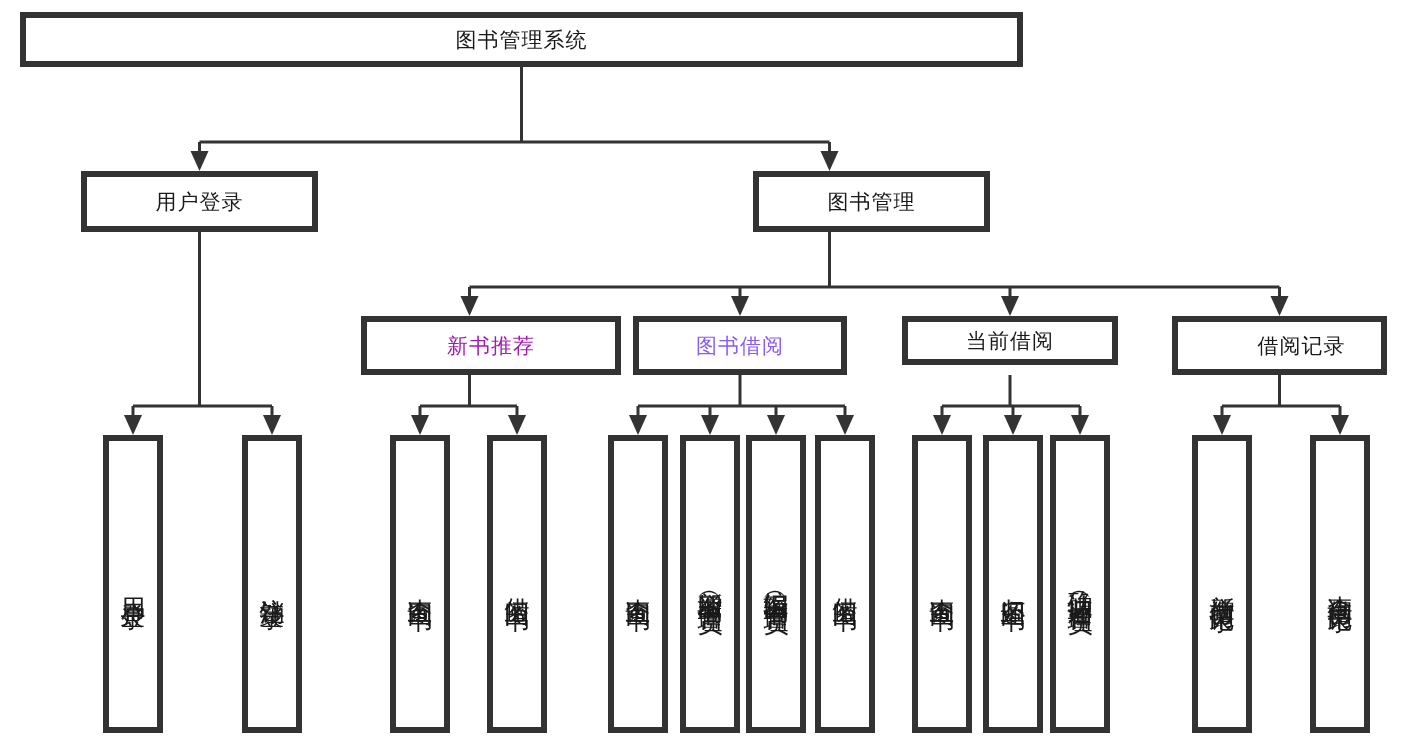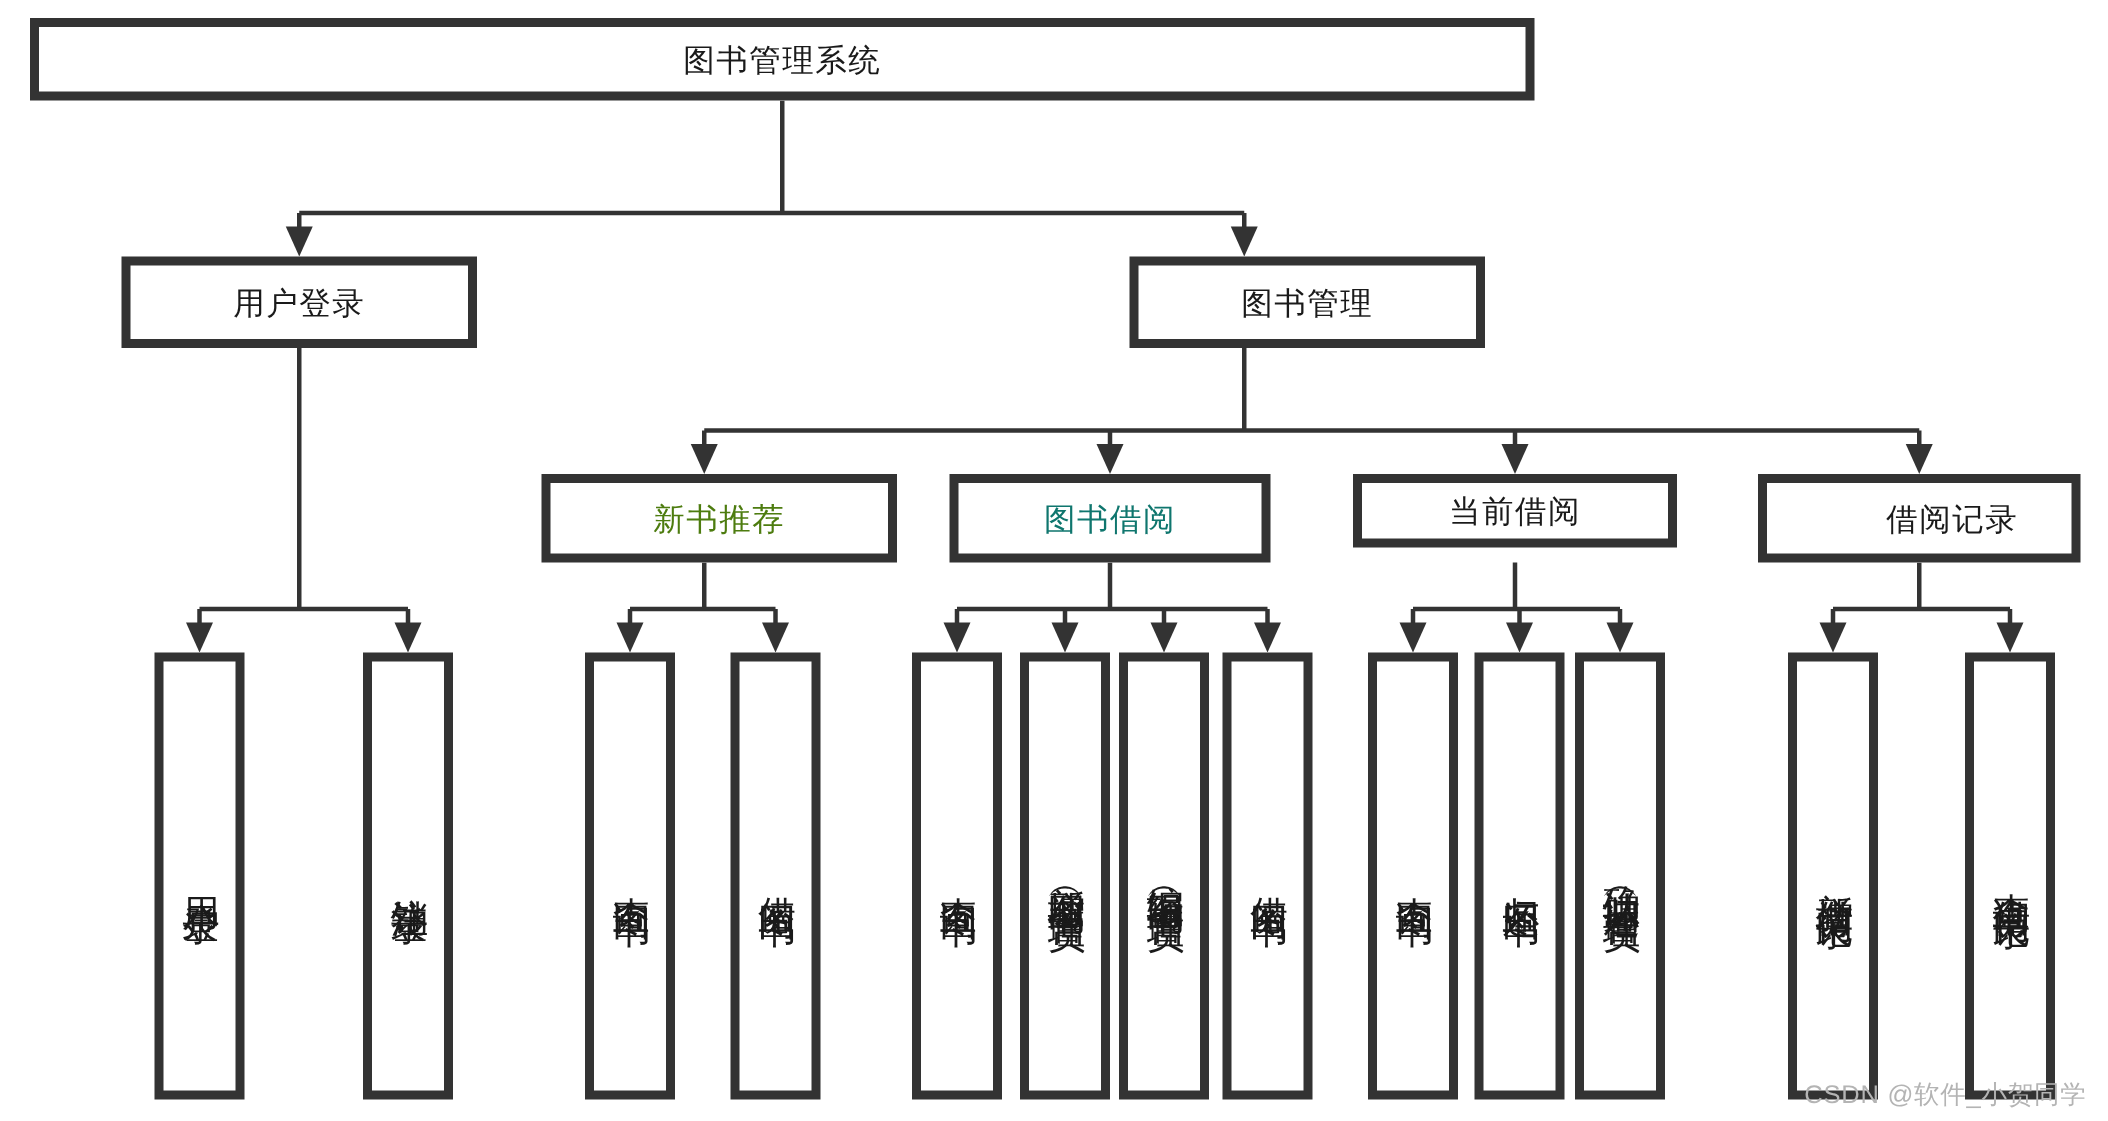--- a/index.html
+++ b/index.html
@@ -119,24 +119,24 @@
   <div id="nodes">
       <div class="node h" style="left: 20px; top: 12px; width: 1003px; height: 55px; border-color: rgb(51, 51, 51); color: rgb(26, 26, 26);">
         <span>图书管理系统</span>
       </div>
       <div class="node h" style="left: 81px; top: 171px; width: 237px; height: 61px; border-color: rgb(51, 51, 51); color: rgb(26, 26, 26);">
         <span>用户登录</span>
       </div>
       <div class="node h" style="left: 753px; top: 171px; width: 237px; height: 61px; border-color: rgb(51, 51, 51); color: rgb(26, 26, 26);">
         <span>图书管理</span>
       </div>
-      <div class="node h" style="left: 361px; top: 316px; width: 237px; height: 59px; border-color: rgb(51, 51, 51); color: #4d7c0f;">
+      <div class="node h" style="left: 361px; top: 316px; width: 260px; height: 59px; border-color: rgb(51, 51, 51); color: #a21caf;">
         <span>新书推荐</span>
       </div>
-      <div class="node h" style="left: 633px; top: 316px; width: 214px; height: 59px; border-color: rgb(51, 51, 51); color: #0f766e;">
+      <div class="node h" style="left: 633px; top: 316px; width: 214px; height: 59px; border-color: rgb(51, 51, 51); color: #8b5cf6;">
         <span>图书借阅</span>
       </div>
       <div class="node h" style="left: 902px; top: 316px; width: 216px; height: 49px; border-color: rgb(51, 51, 51); color: rgb(26, 26, 26);">
         <span>当前借阅</span>
       </div>
       <div class="node h" style="left: 1172px; top: 316px; width: 215px; height: 59px; border-color: rgb(51, 51, 51); color: rgb(26, 26, 26); padding-left: 44px;">
         <span>借阅记录</span>
       </div>
       <div class="node v" style="left: 103px; top: 435px; width: 60px; height: 298px; border-color: rgb(51, 51, 51); color: rgb(26, 26, 26);">
         <span>用户登录</span>
@@ -171,14 +171,13 @@
       <div class="node v" style="left: 1050px; top: 435px; width: 60px; height: 298px; border-color: rgb(51, 51, 51); color: rgb(26, 26, 26);">
         <span>确认归还（管理员）</span>
       </div>
       <div class="node v" style="left: 1192px; top: 435px; width: 60px; height: 298px; border-color: rgb(51, 51, 51); color: rgb(26, 26, 26);">
         <span>新增借阅记录</span>
       </div>
       <div class="node v" style="left: 1310px; top: 435px; width: 60px; height: 298px; border-color: rgb(51, 51, 51); color: rgb(26, 26, 26);">
         <span>查询借阅记录</span>
       </div>
     </div>
-  <div id="watermark">CSDN @软件_小贺同学</div>
 </div>
 
 </body></html>

